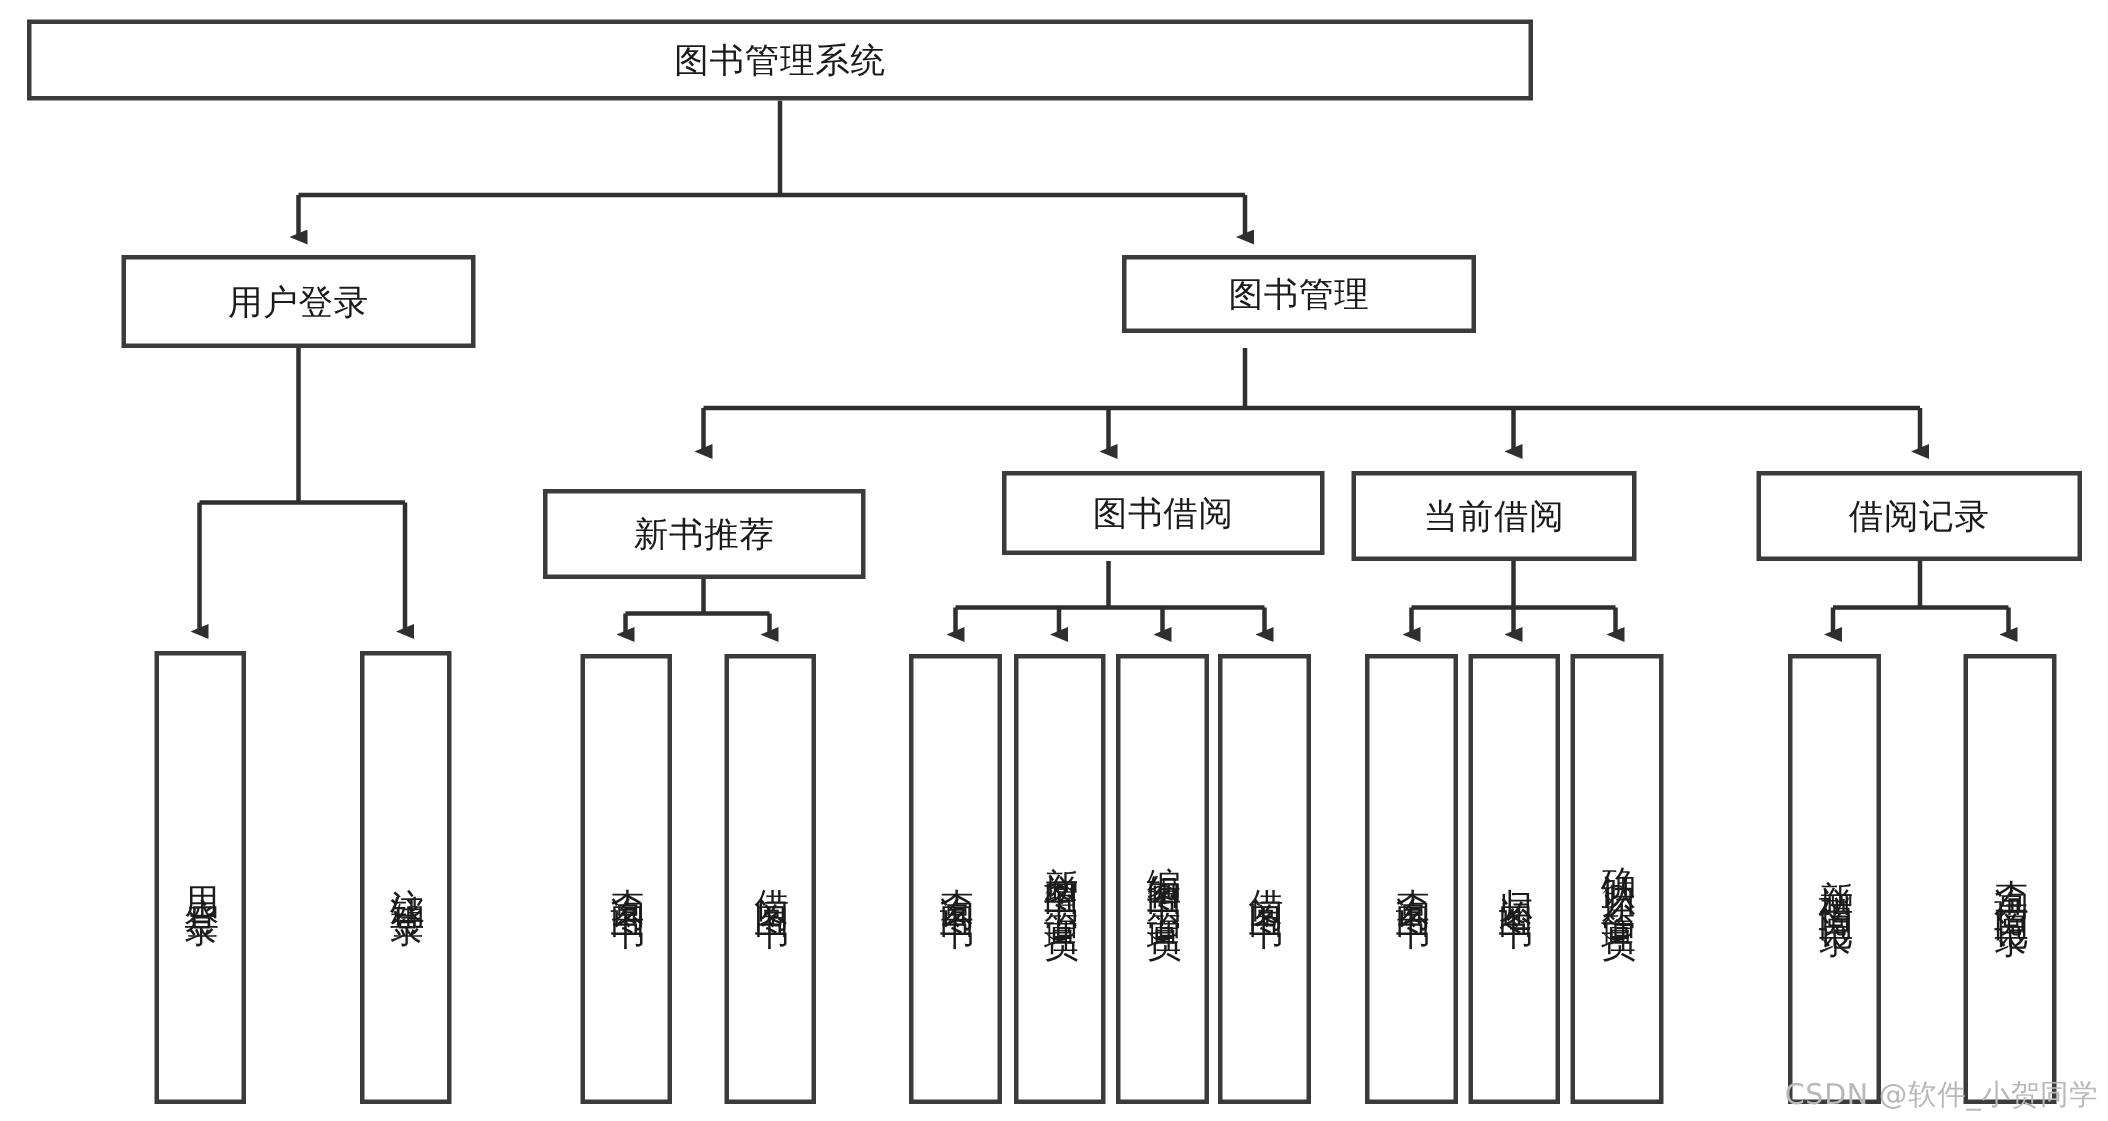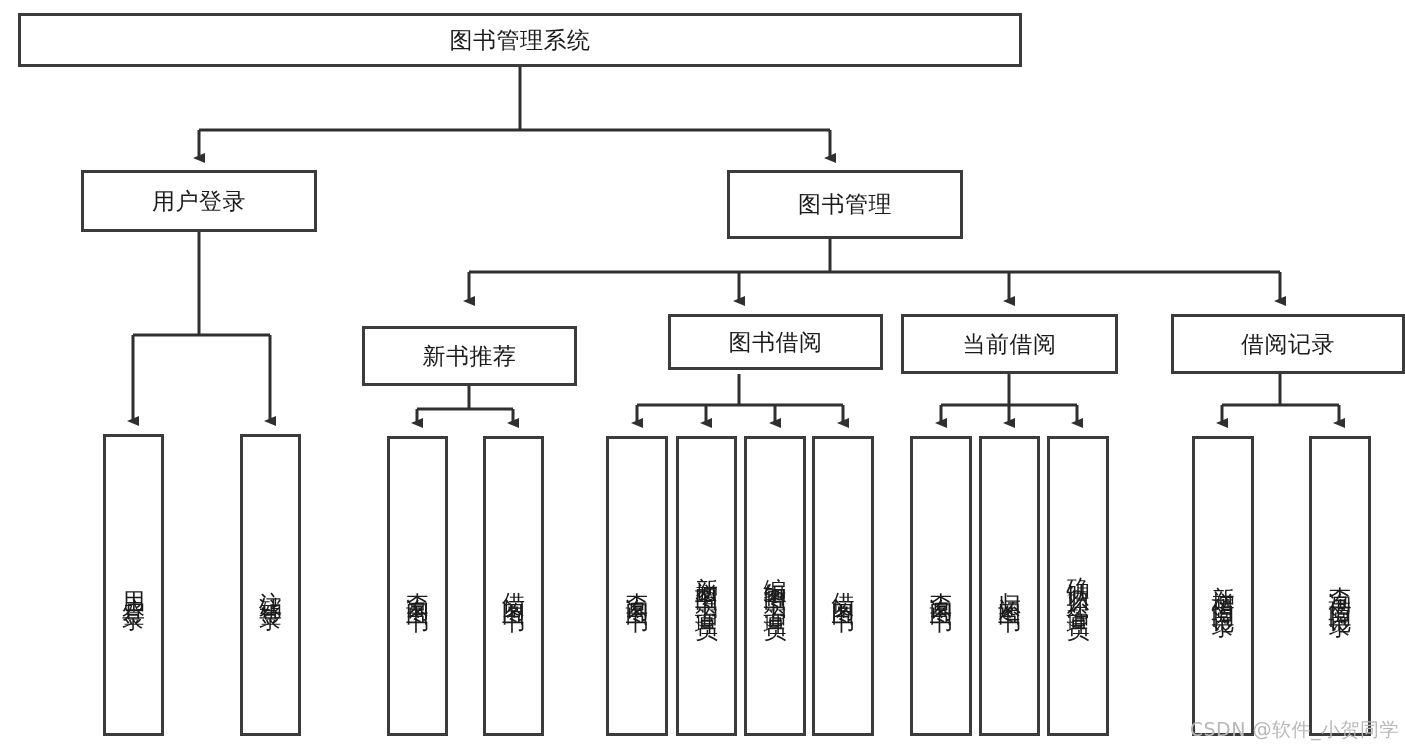--- a/index.html
+++ b/index.html
@@ -120,34 +120,34 @@
     </g>
   </svg>
 
   <div class="node h" style="left:18px; top:13px; width:1004px; height:54px;">
     <span class="htext">图书管理系统</span>
   </div>
 
   <div class="node h" style="left:81px; top:170px; width:236px; height:62px;">
     <span class="htext">用户登录</span>
   </div>
-  <div class="node h" style="left:727px; top:170px; width:236px; height:69px;">
+  <div class="node h" style="left:748px; top:170px; width:236px; height:52px;">
     <span class="htext">图书管理</span>
   </div>
 
   <div class="node h" style="left:362px; top:314px; width:215px; height:60px;margin-top:12px;">
     <span class="htext">新书推荐</span>
   </div>
   <div class="node h" style="left:668px; top:314px; width:215px; height:56px;">
     <span class="htext">图书借阅</span>
   </div>
-  <div class="node h" style="left:901px; top:314px; width:217px; height:60px;">
+  <div class="node h" style="left:901px; top:314px; width:190px; height:60px;">
     <span class="htext">当前借阅</span>
   </div>
-  <div class="node h" style="left:1171px; top:314px; width:234px; height:60px;">
+  <div class="node h" style="left:1171px; top:314px; width:217px; height:60px;">
     <span class="htext">借阅记录</span>
   </div>
 
   <div class="node v" style="left:103px; top:434px; width:61px; height:302px;">
     <span class="vtext">用户登录</span>
   </div>
   <div class="node v" style="left:240px; top:434px; width:61px; height:302px;">
     <span class="vtext">注销登录</span>
   </div>
 

